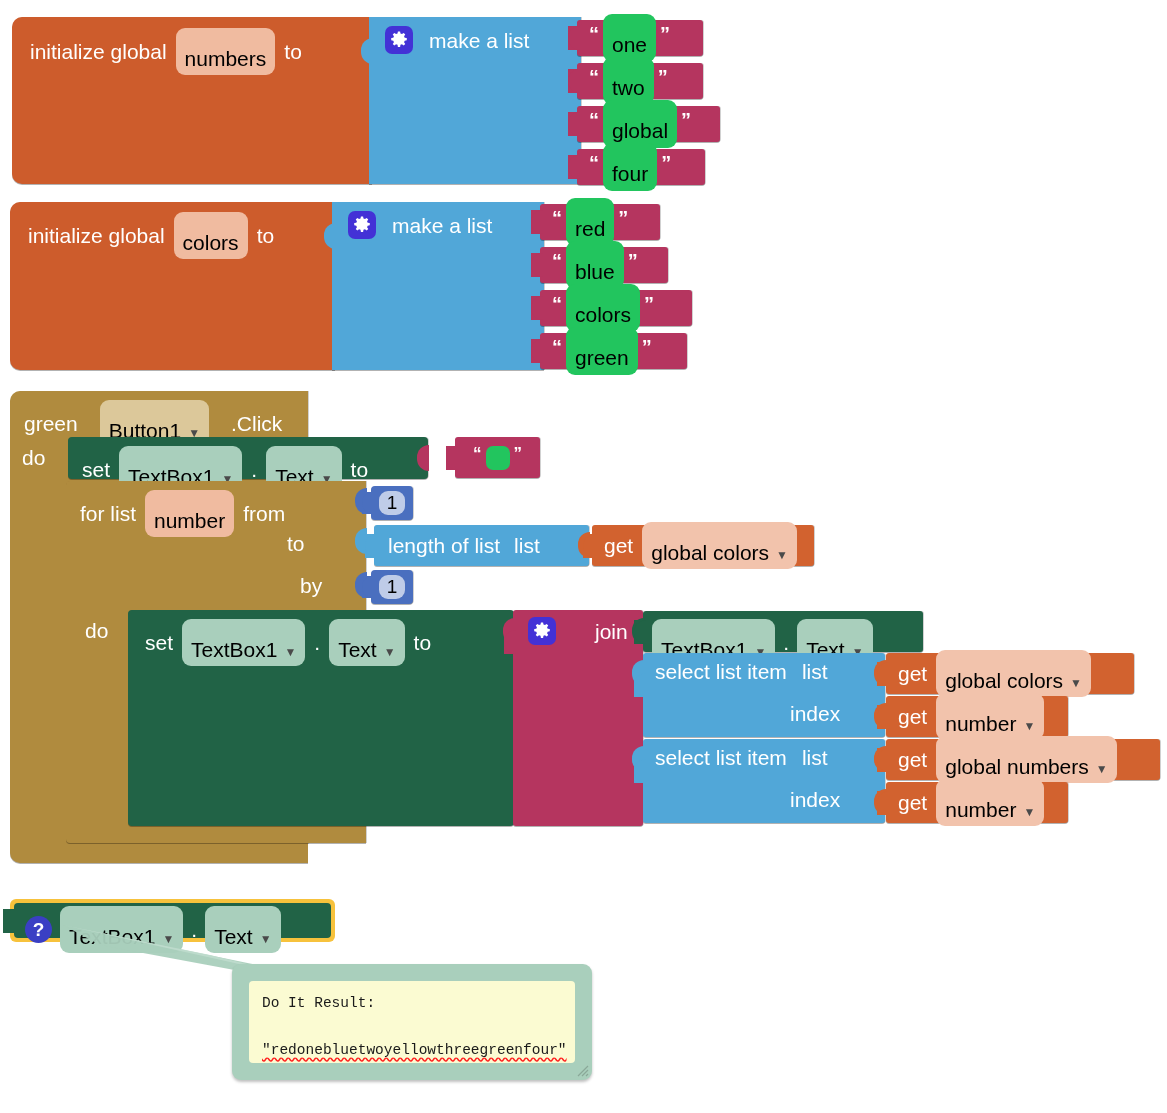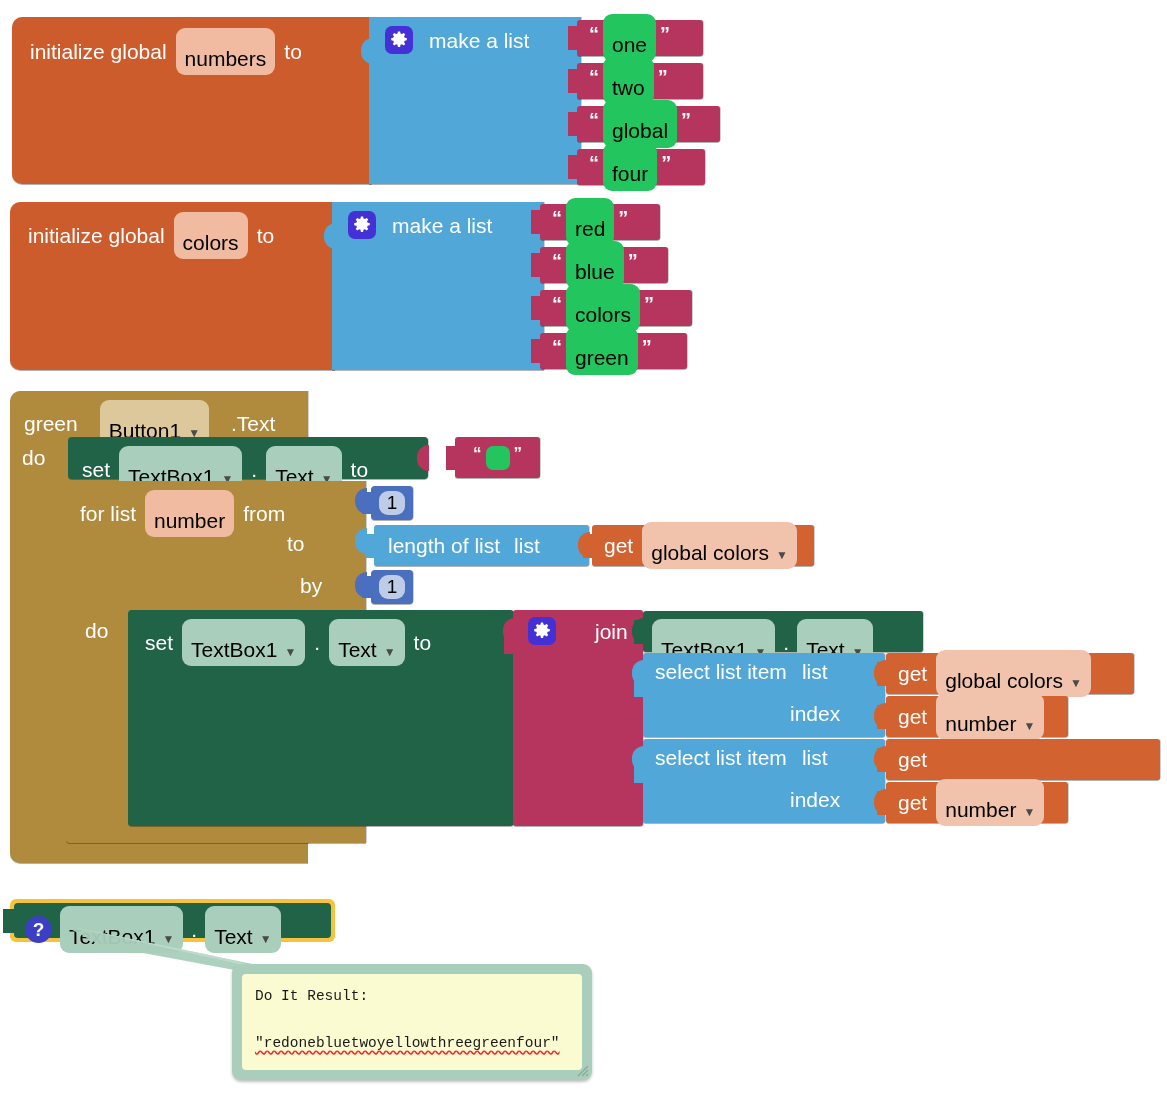--- a/index.html
+++ b/index.html
@@ -204,21 +204,21 @@
     pointer-events:none;
   }
 
   
   #balloon {
     position:absolute; left:232px; top:964px;
     width:360px; height:116px;
     background:#A9CFBC;
     border-radius:9px;
     box-shadow:0 2px 3px rgba(0,0,0,0.25);
-    padding:10px;
+    padding:17px;
     box-sizing:border-box;
   }
   #balloon-inner {
     width:100%; height:100%;
     background:#FBFBD2;
     border-radius:4px;
     box-sizing:border-box;
     padding:11px 13px;
     font-family:"Liberation Mono", monospace;
     font-size:14.5px;
@@ -344,21 +344,21 @@
 </div>
 
 <div class="blk c-ctrl shadowed" id="b3-outer"></div>
 <div class="blk c-ctrl" id="b3-stack-fill"></div>
 
 <div style="position:absolute;left:308px;top:844px;width:60px;height:20px;background:#ffffff;"></div>
 
 <div class="blk row" id="b3-when">
   <span>green</span>
   <span class="field f-ctrl" style="margin:0 22px;"><span>Button1</span><span class="caret">▼</span></span>
-  <span>.Text</span>
+  <span>.Click</span>
 </div>
 <div class="blk" id="b3-do">do</div>
 
 <div class="blk c-comp shadowed" id="b4">
   <div class="socket" style="right:-1px;top:8px;background:#B5355F;"></div>
 </div>
 <div class="blk row" id="b4-row">
   <span>set</span>
   <span class="field f-comp" style="margin:0 9px;"><span>TextBox1</span><span class="caret">▼</span></span>
   <span>.</span>
@@ -486,20 +486,21 @@
 </div>
 <div class="blk row" id="a3-r1">
   <span>select list item</span>
   <span style="margin-left:15px;">list</span>
 </div>
 <div class="blk" id="a3-r2">index</div>
 <div class="blk c-get shadowed" id="a3-g1">
   <span class="tab c-get"></span>
   <div class="row" style="height:41px;padding-left:12px;">
     <span>get</span>
+    <span class="field f-get" style="margin-left:9px;"><span>global numbers</span><span class="caret">▼</span></span>
   </div>
 </div>
 <div class="blk c-get shadowed" id="a3-g2">
   <span class="tab c-get"></span>
   <div class="row" style="height:41px;padding-left:12px;">
     <span>get</span>
     <span class="field f-get" style="margin-left:9px;"><span>number</span><span class="caret">▼</span></span>
   </div>
 </div>
 

